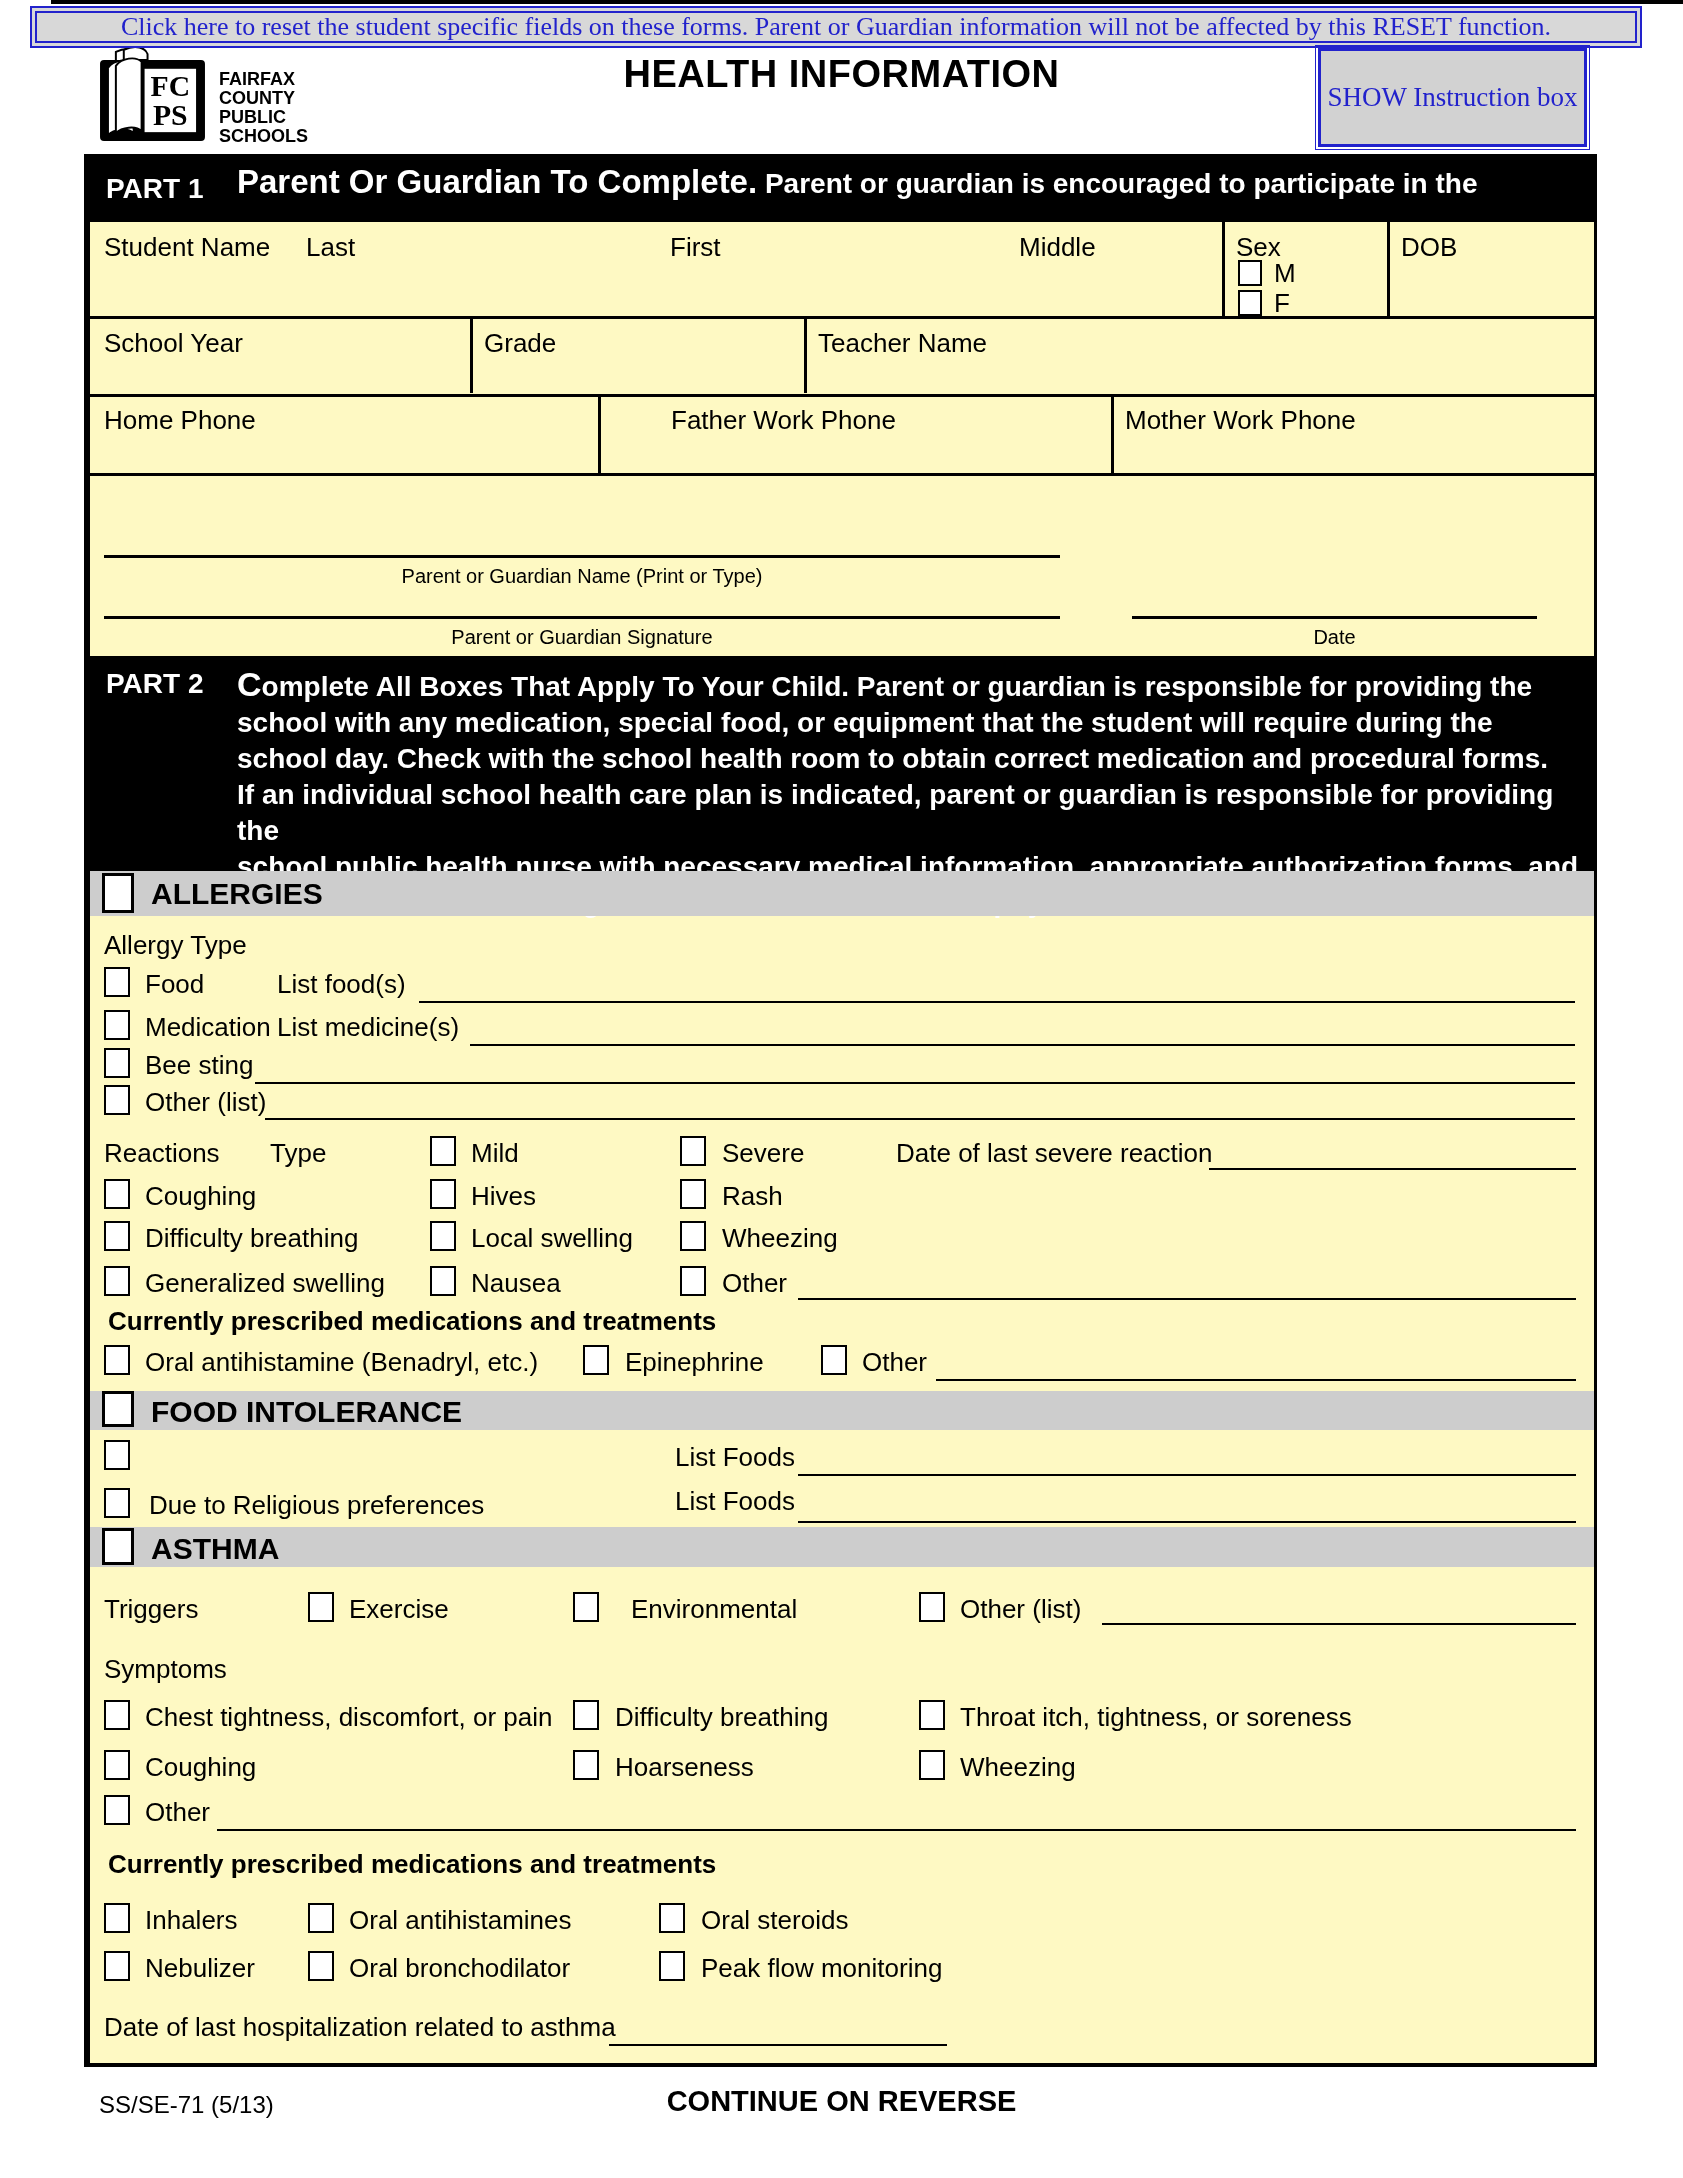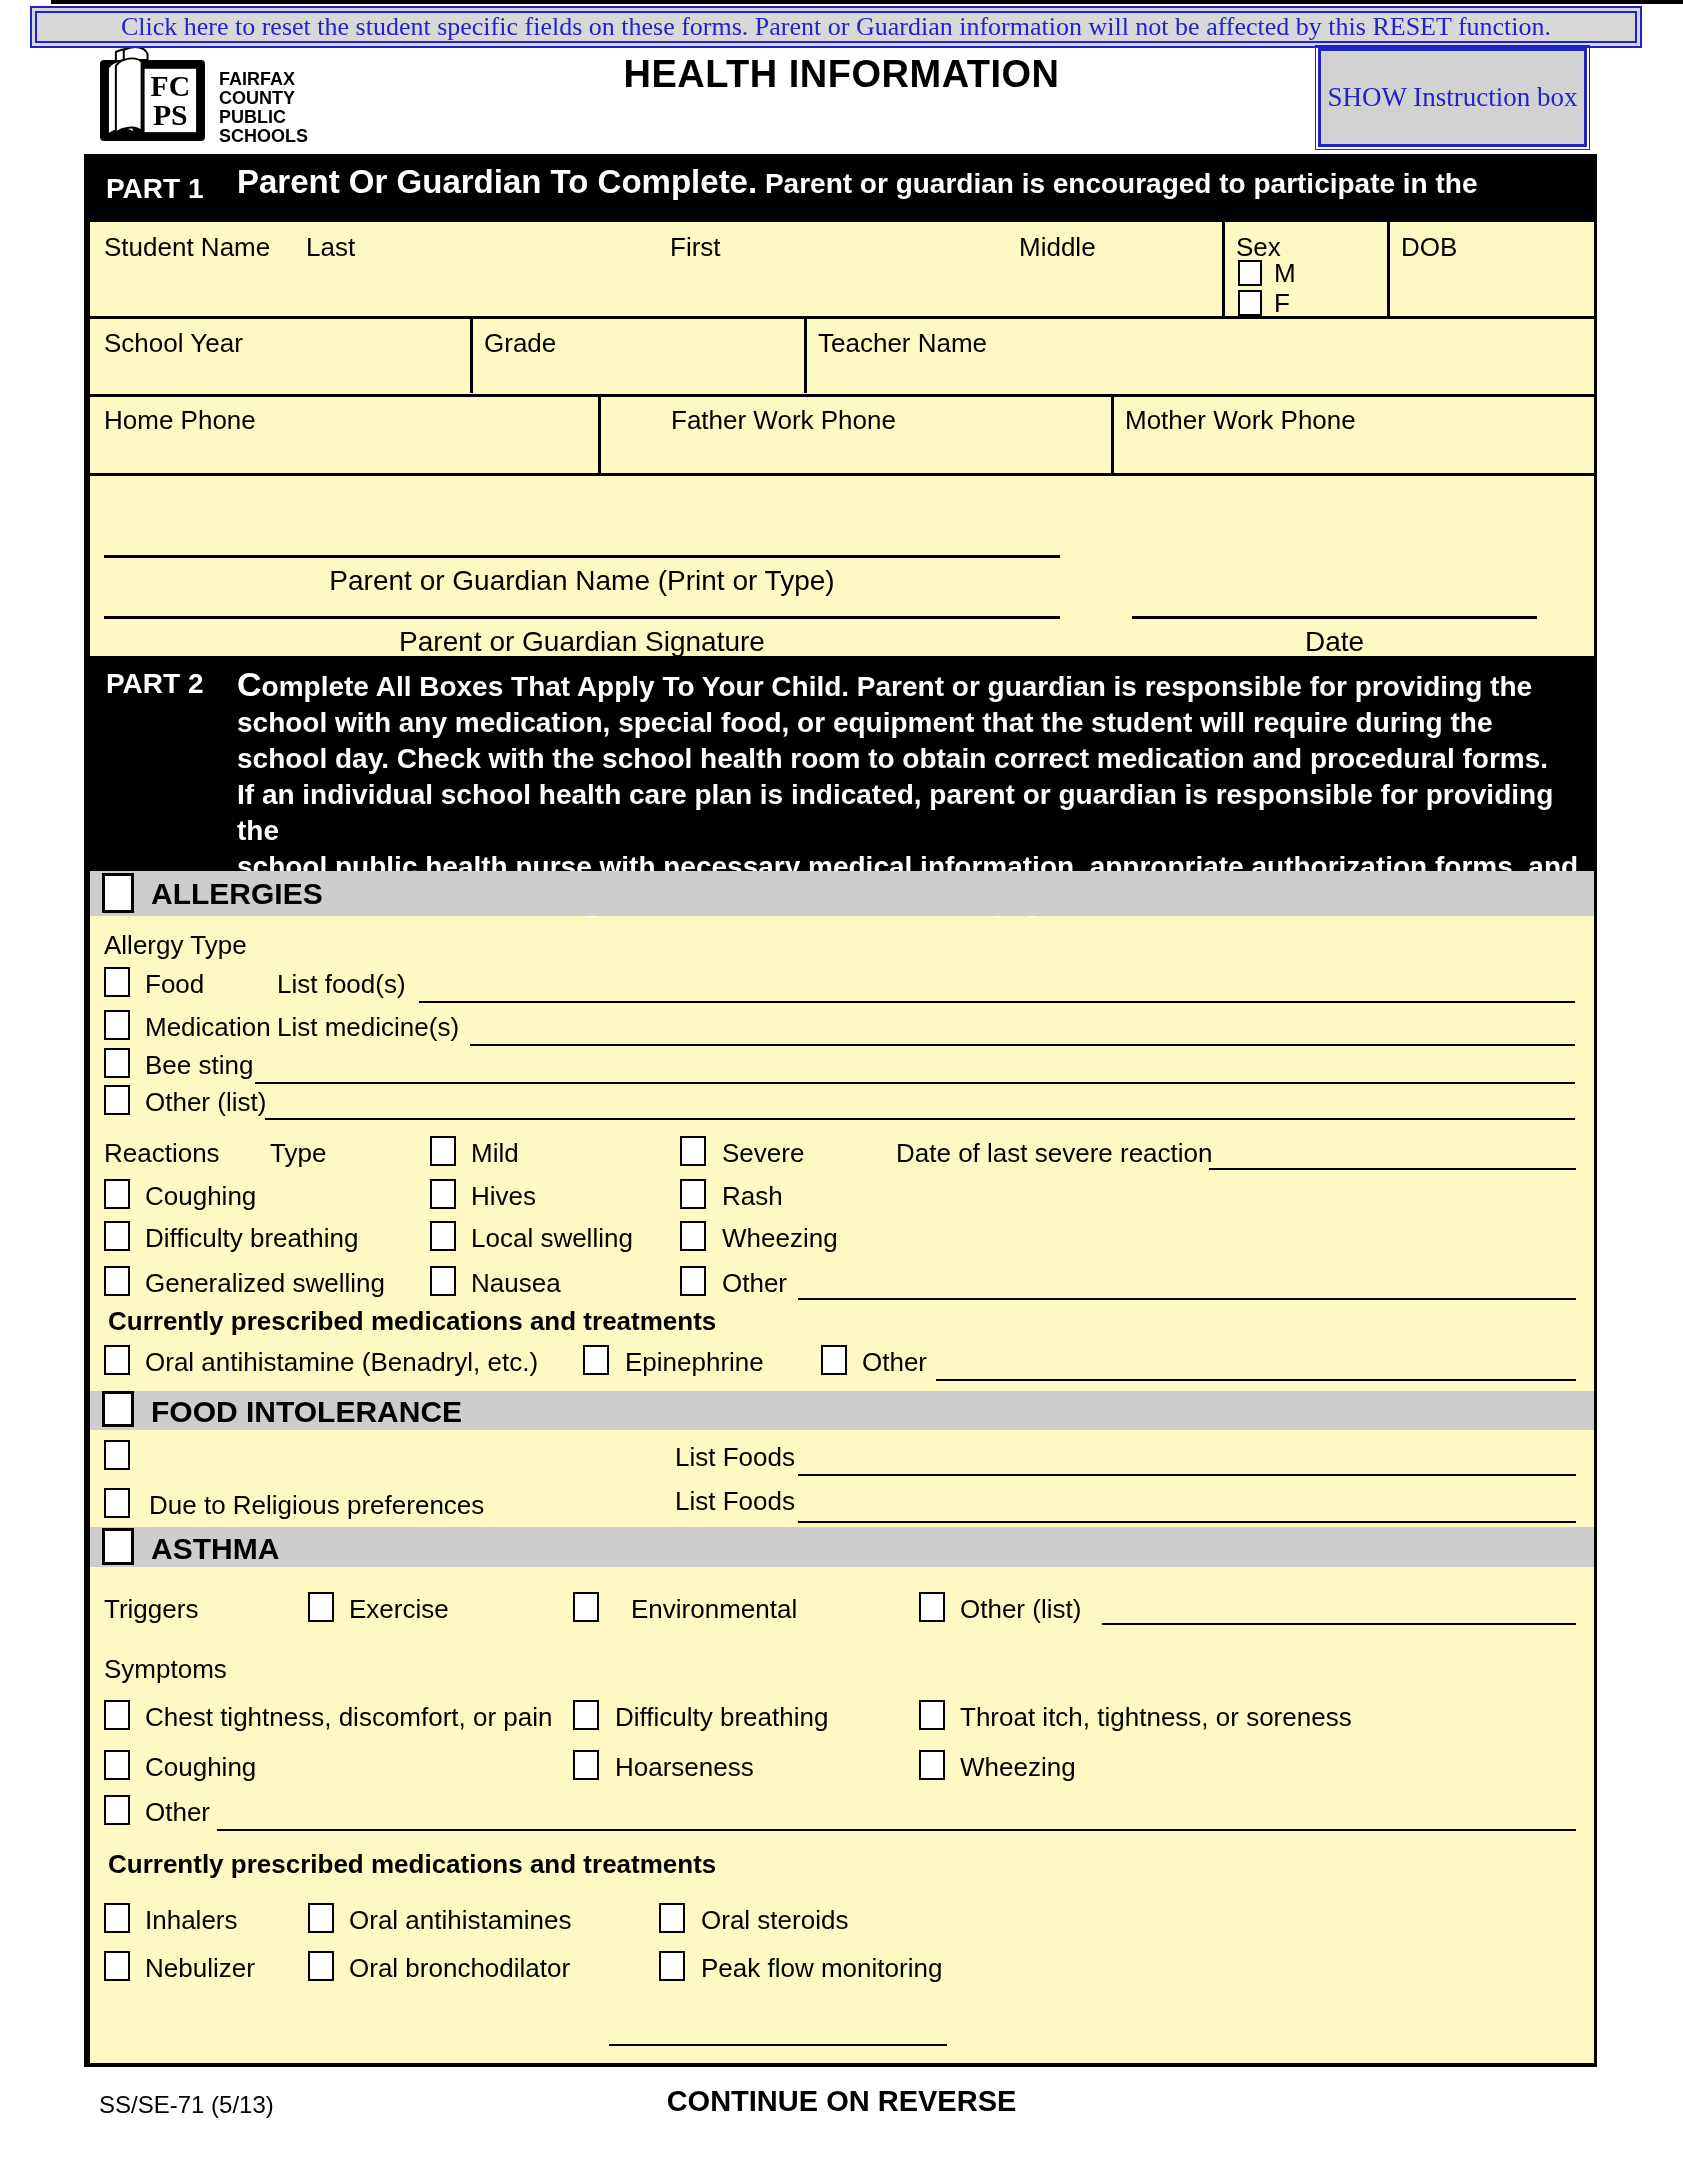--- a/index.html
+++ b/index.html
@@ -42,21 +42,21 @@
 
   .lbl{position:absolute;font-size:26px;white-space:nowrap;}
   .lbl-b{position:absolute;font-size:26px;font-weight:bold;white-space:nowrap;}
   .cb{position:absolute;width:26px;height:30px;border:2px solid #000;background:#fff;box-sizing:border-box;}
   .cbi{display:inline-block;width:26px;height:30px;border:2px solid #000;background:#fff;
        box-sizing:border-box;vertical-align:-7px;margin:0 8px 0 14px;}
   .fill{position:absolute;height:0;border-bottom:2px solid #000;}
   .fill3{position:absolute;height:0;border-bottom:3px solid #000;}
   .hline{position:absolute;left:0;right:0;height:0;border-top:3px solid #000;}
   .vline{position:absolute;width:0;border-left:3px solid #000;}
-  .center-lbl{position:absolute;text-align:center;font-size:28px;}
+  .center-lbl{position:absolute;text-align:center;font-size:20px;}
 
   .footer-left{position:absolute;left:99px;top:2091px;font-size:24px;}
   .footer-center{position:absolute;left:0;right:0;top:2085px;text-align:center;font-size:29px;font-weight:bold;}
 </style>
 </head>
 <body>
 
 <div class="page">
   <div class="top-strip"></div>
 
@@ -262,19 +262,20 @@
     <span class="cb" style="left:569px;top:1746px;"></span>
     <span class="lbl" style="left:611px;top:1748px;">Oral steroids</span>
 
     <span class="cb" style="left:14px;top:1794px;"></span>
     <span class="lbl" style="left:55px;top:1796px;">Nebulizer</span>
     <span class="cb" style="left:218px;top:1794px;"></span>
     <span class="lbl" style="left:259px;top:1796px;">Oral bronchodilator</span>
     <span class="cb" style="left:569px;top:1794px;"></span>
     <span class="lbl" style="left:611px;top:1796px;">Peak flow monitoring</span>
 
+    <span class="lbl" style="left:14px;top:1855px;">Date of last hospitalization related to asthma</span>
     <div class="fill" style="left:519px;top:1887px;width:338px;"></div>
   </div>
 
   <div class="footer-left">SS/SE-71 (5/13)</div>
   <div class="footer-center">CONTINUE ON REVERSE</div>
 </div>
 
 
 </body></html>

